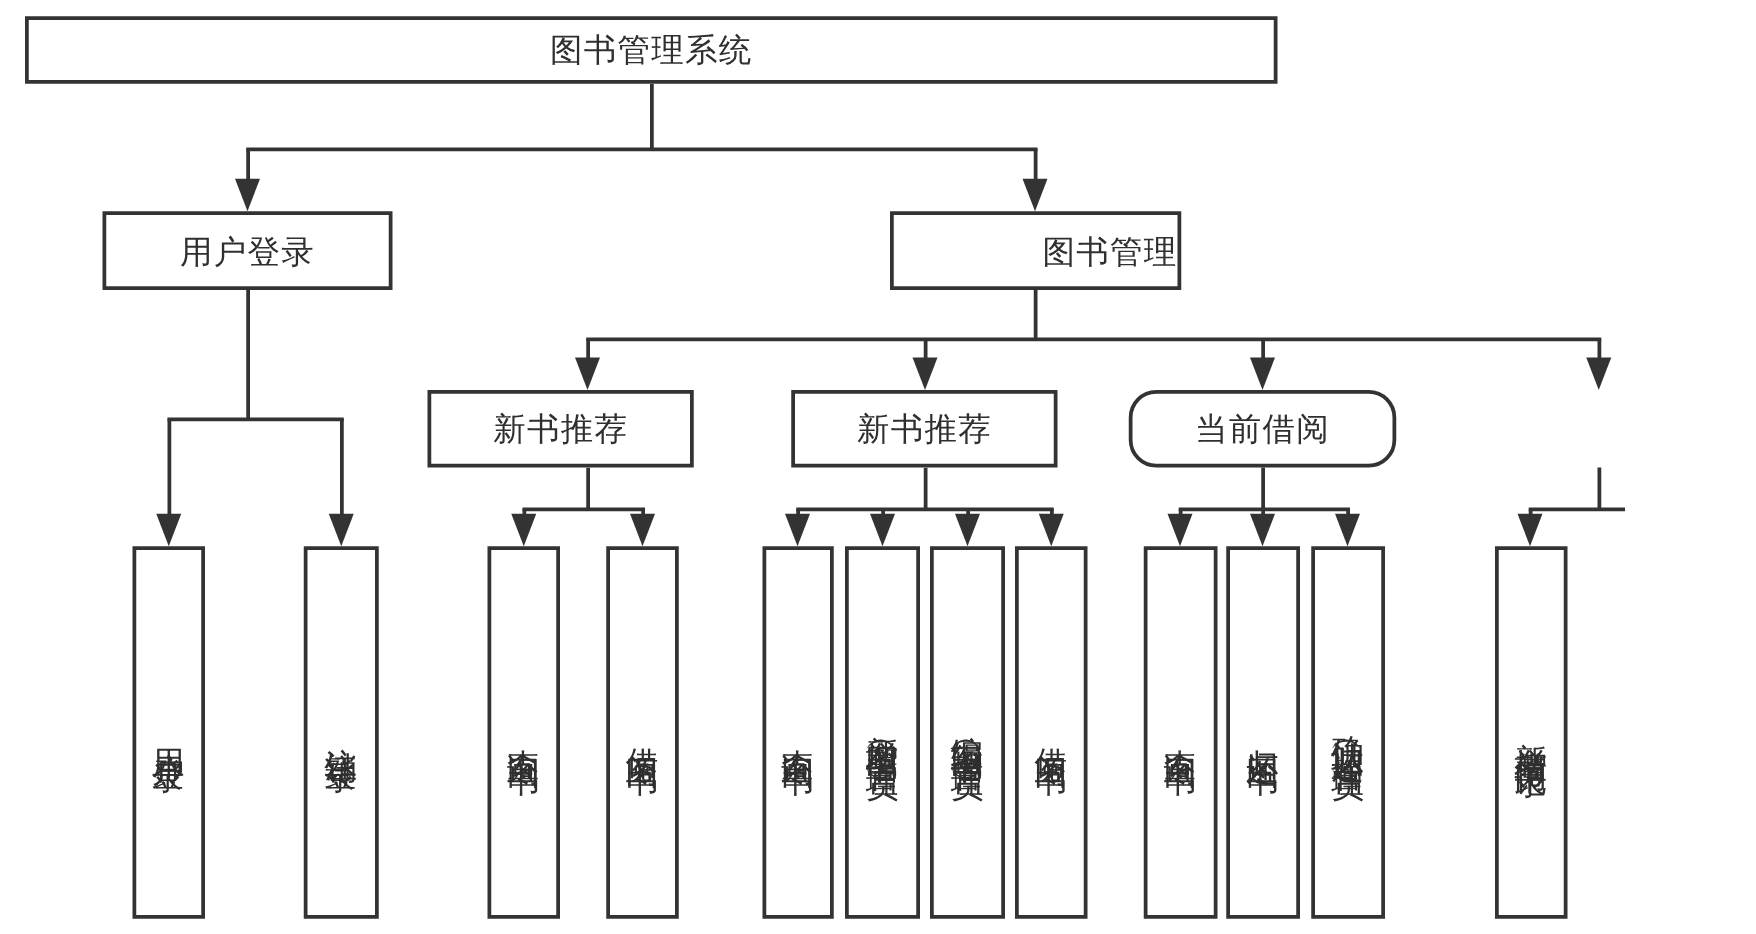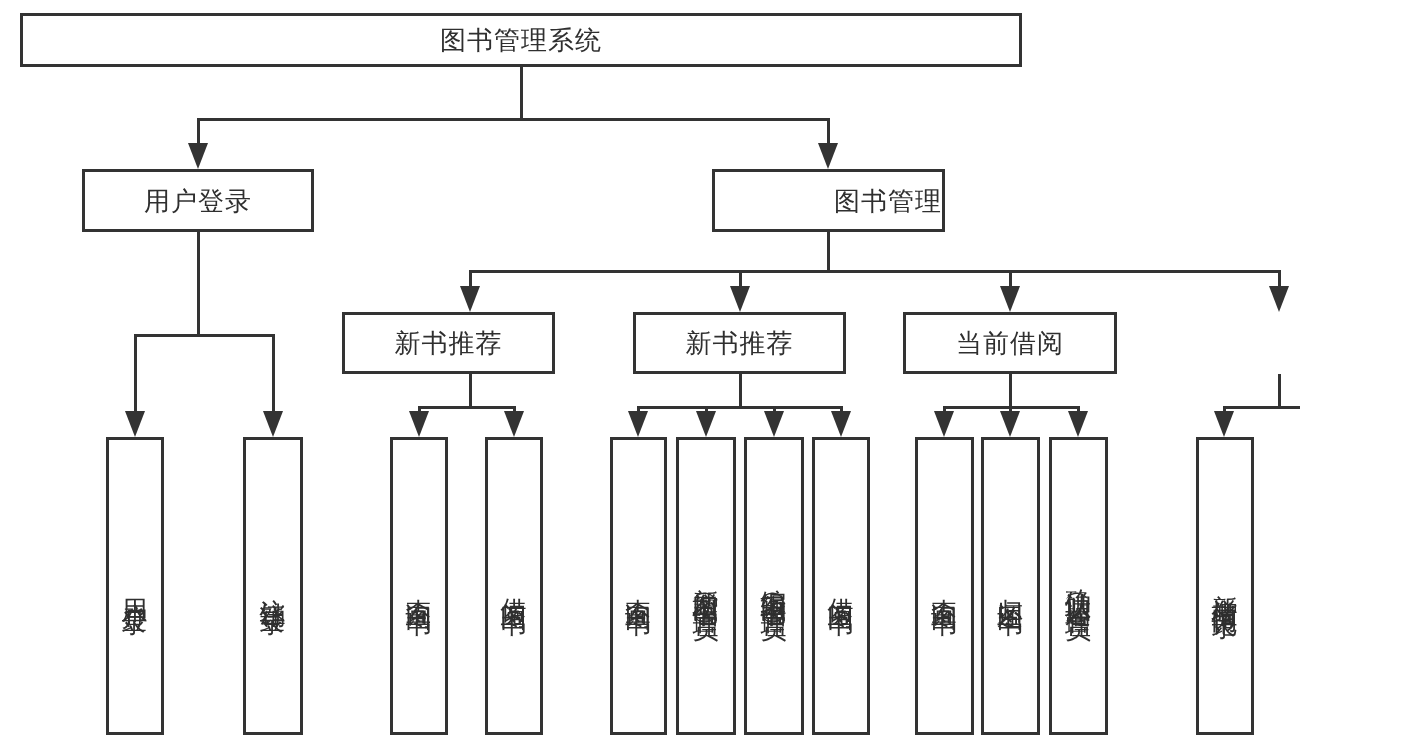--- a/index.html
+++ b/index.html
@@ -131,21 +131,21 @@
       </div>
       <div class="node node-h" style="left: 712px; top: 169px; width: 233px; height: 63px; justify-content: flex-end;">
         <span class="node-label">图书管理</span>
       </div>
       <div class="node node-h" style="left: 342px; top: 312px; width: 213px; height: 62px;">
         <span class="node-label">新书推荐</span>
       </div>
       <div class="node node-h" style="left: 633px; top: 312px; width: 213px; height: 62px;">
         <span class="node-label">新书推荐</span>
       </div>
-      <div class="node node-h" style="left: 903px; top: 312px; width: 214px; height: 62px;">
+      <div class="node node-h" style="left: 903px; top: 312px; width: 214px; height: 62px; border-radius: 22px;">
         <span class="node-label">当前借阅</span>
       </div>
       <div class="node node-v" style="left: 106px; top: 437px; width: 58px; height: 298px;">
         <span class="node-label">用户登录</span>
       </div>
       <div class="node node-v" style="left: 243px; top: 437px; width: 60px; height: 298px;">
         <span class="node-label">注销登录</span>
       </div>
       <div class="node node-v" style="left: 390px; top: 437px; width: 58px; height: 298px;">
         <span class="node-label">查询图书</span>

